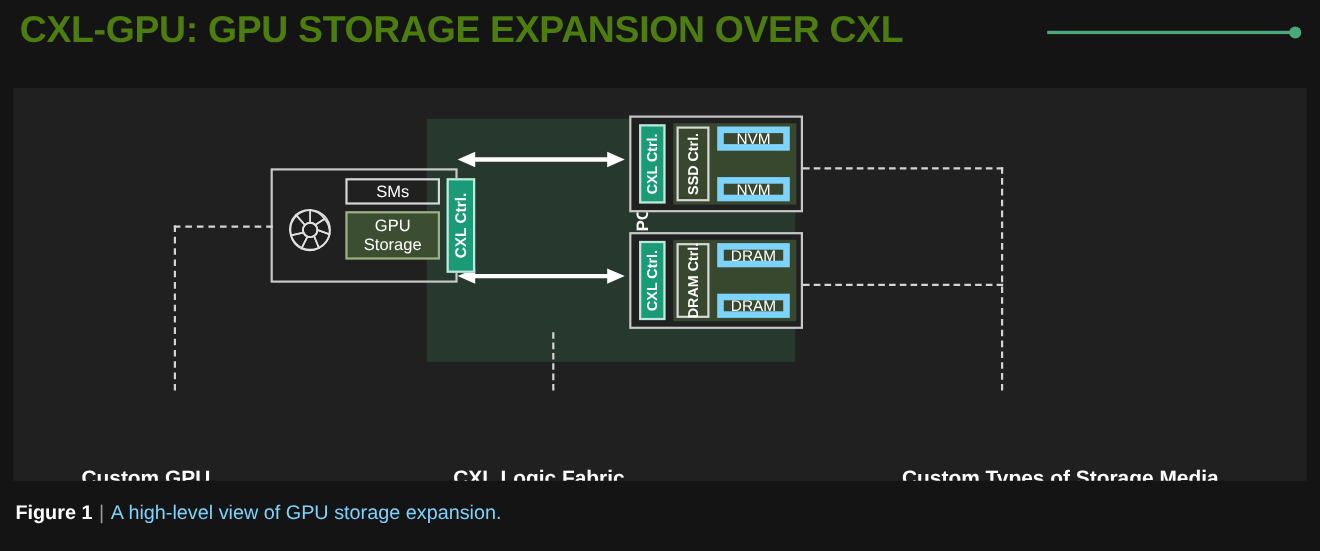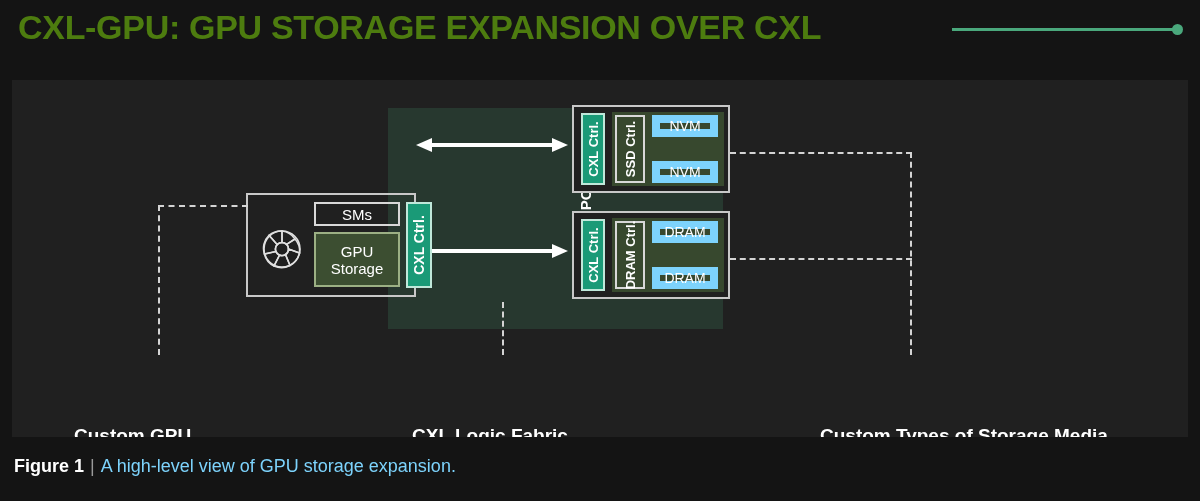--- a/index.html
+++ b/index.html
@@ -76,21 +76,20 @@
     white-space: nowrap;
   }
 
   
   #cxl-gpu-block {
     position: absolute;
     left: 234px; top: 73px;
     width: 170px; height: 104px;
     border: 2px solid #c8c8c8;
     box-sizing: border-box;
-    margin-top: 40px;
   }
   #gpu-wheel {
     position: absolute;
     left: 14px; top: 34px;
     width: 40px; height: 40px;
   }
   #sms-box {
     position: absolute;
     left: 66px; top: 7px;
     width: 86px; height: 24px;
@@ -98,21 +97,21 @@
     box-sizing: border-box;
     display: flex;
     align-items: center;
     justify-content: center;
     color: #ffffff;
     font-size: 15px;
   }
   #gpu-memory-box {
     position: absolute;
     left: 66px; top: 37px;
-    width: 86px; height: 55px;
+    width: 86px; height: 44px;
     background: #3c4e31;
     border: 2px solid #9cb084;
     box-sizing: border-box;
     display: flex;
     flex-direction: column;
     align-items: center;
     justify-content: center;
     color: #ffffff;
     font-size: 15px;
     line-height: 17px;
@@ -194,21 +193,21 @@
     color: #ffffff;
     font-size: 13px;
     font-weight: bold;
     text-align: center;
     line-height: 13px;
   }
   .media-chip {
     position: absolute;
     left: 40px;
     width: 66px; height: 22px;
-    border: 8px solid #7dd3fc;
+    border: 6px solid #7dd3fc;
     box-sizing: border-box;
     display: flex;
     align-items: center;
     justify-content: center;
     color: #ffffff;
     font-size: 14px;
   }
   .media-chip.top { top: 3px; }
   .media-chip.bottom { top: 49px; }
 

